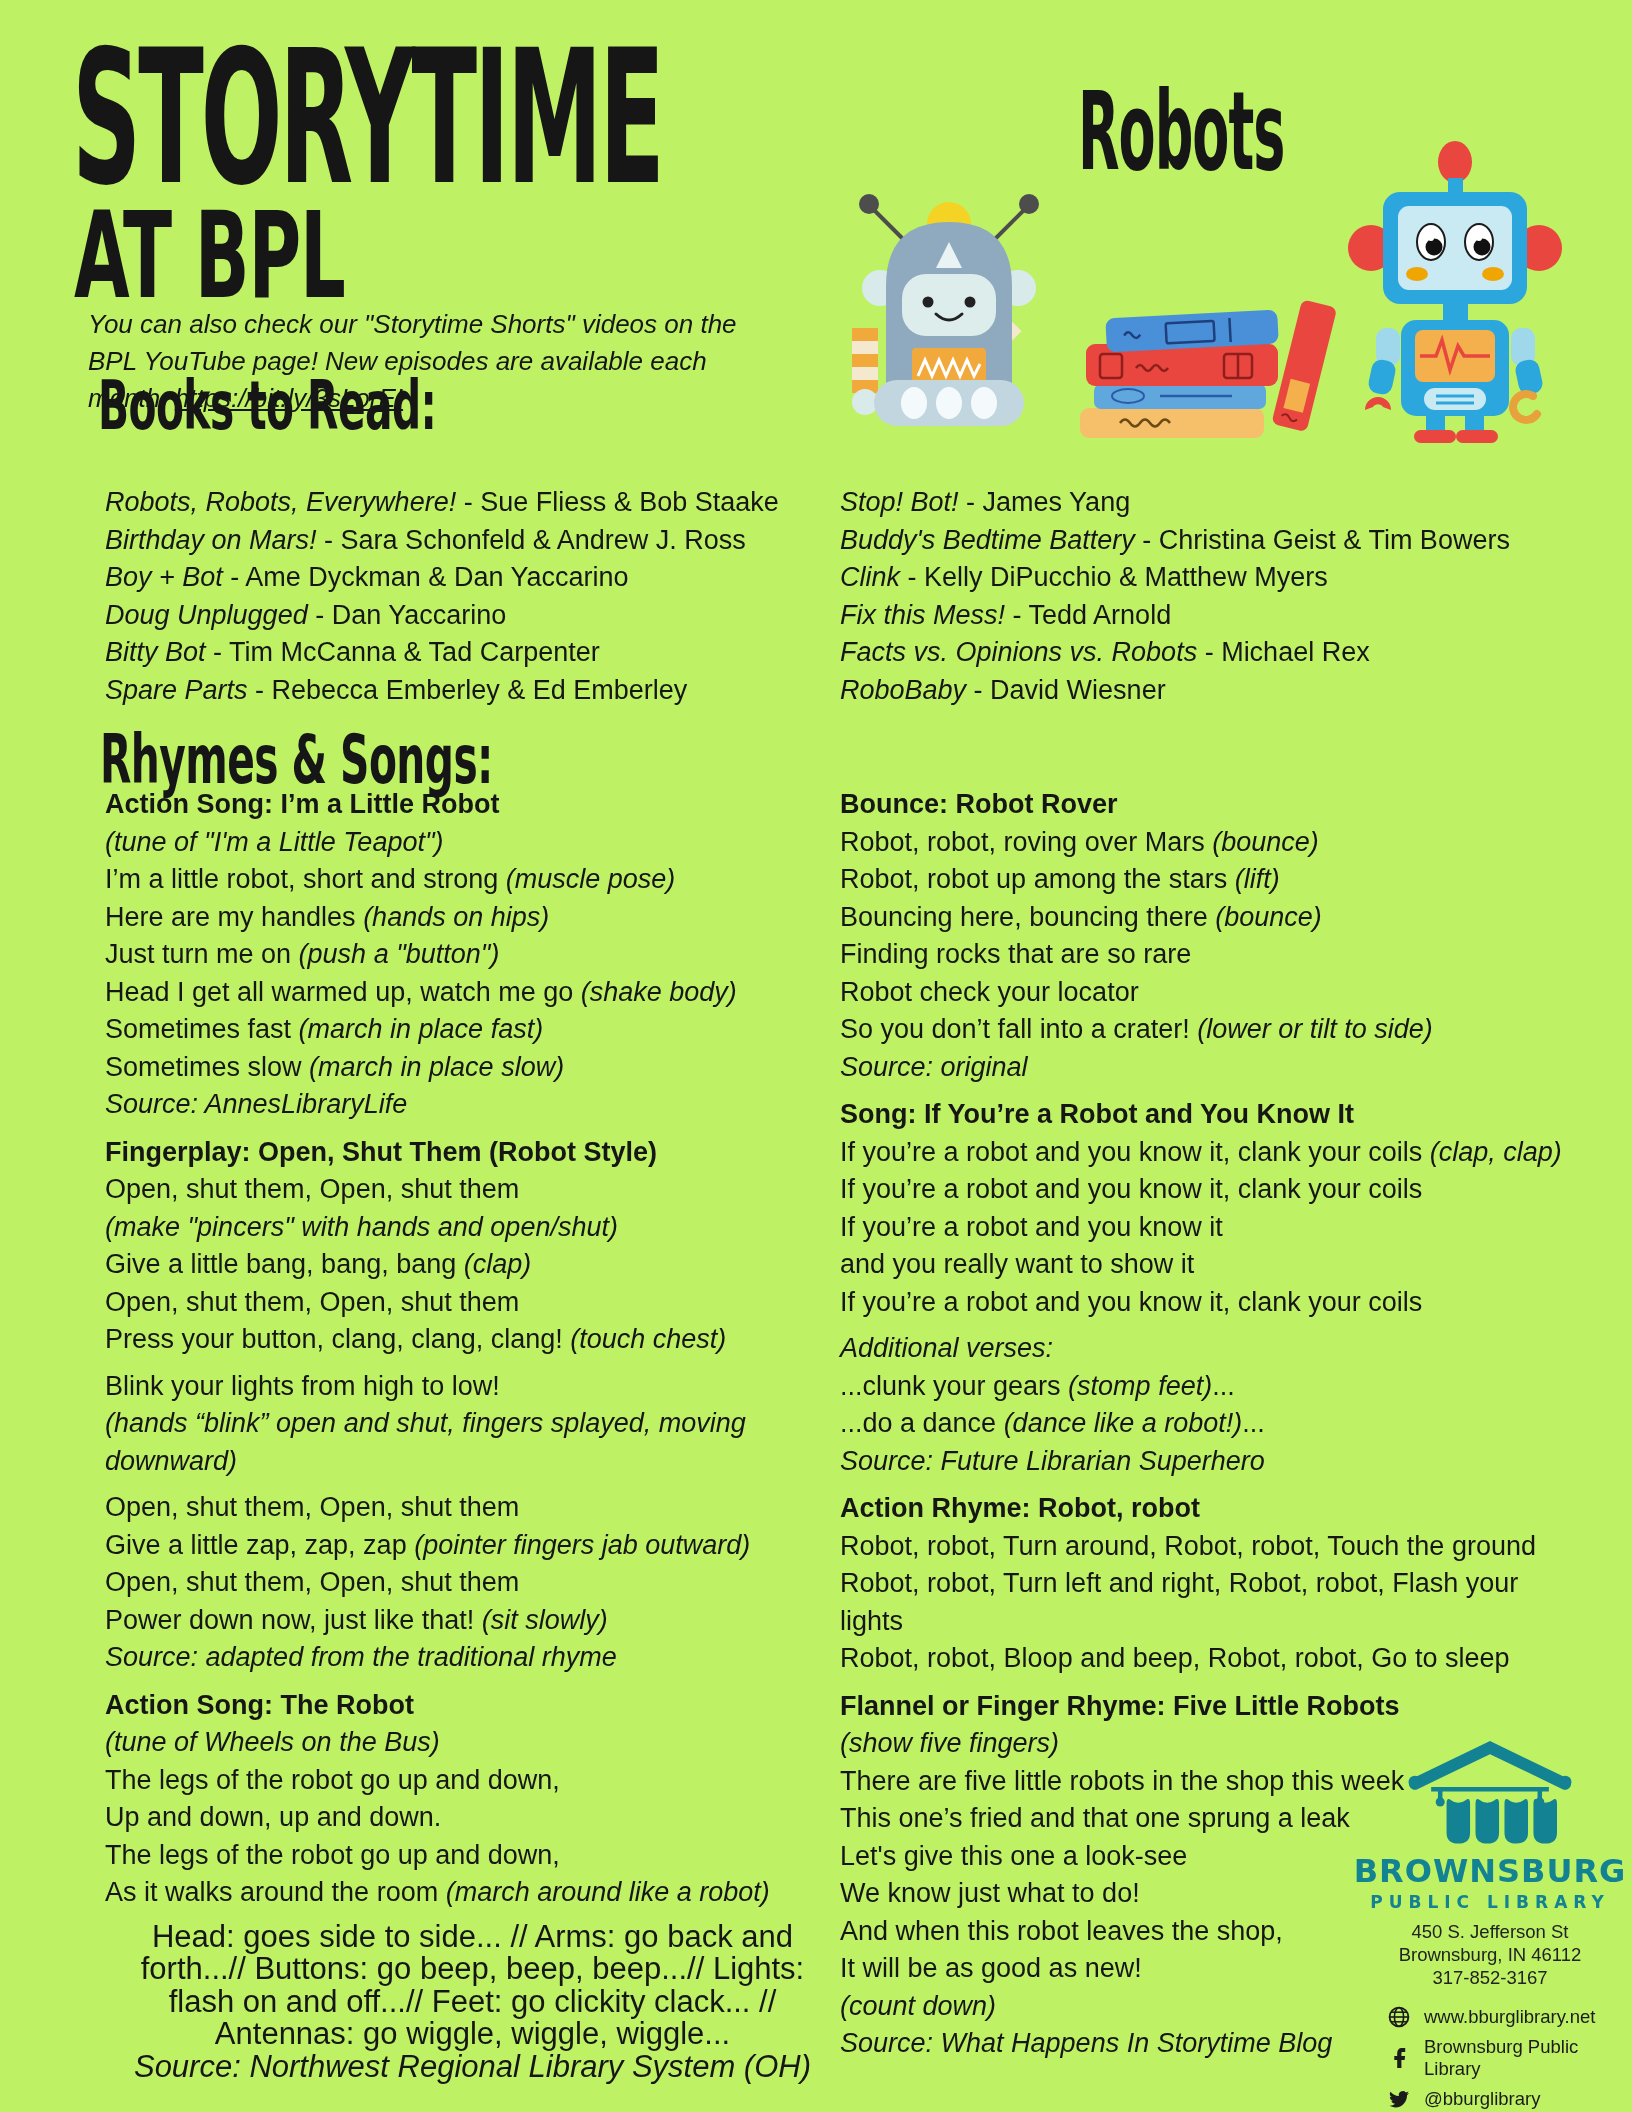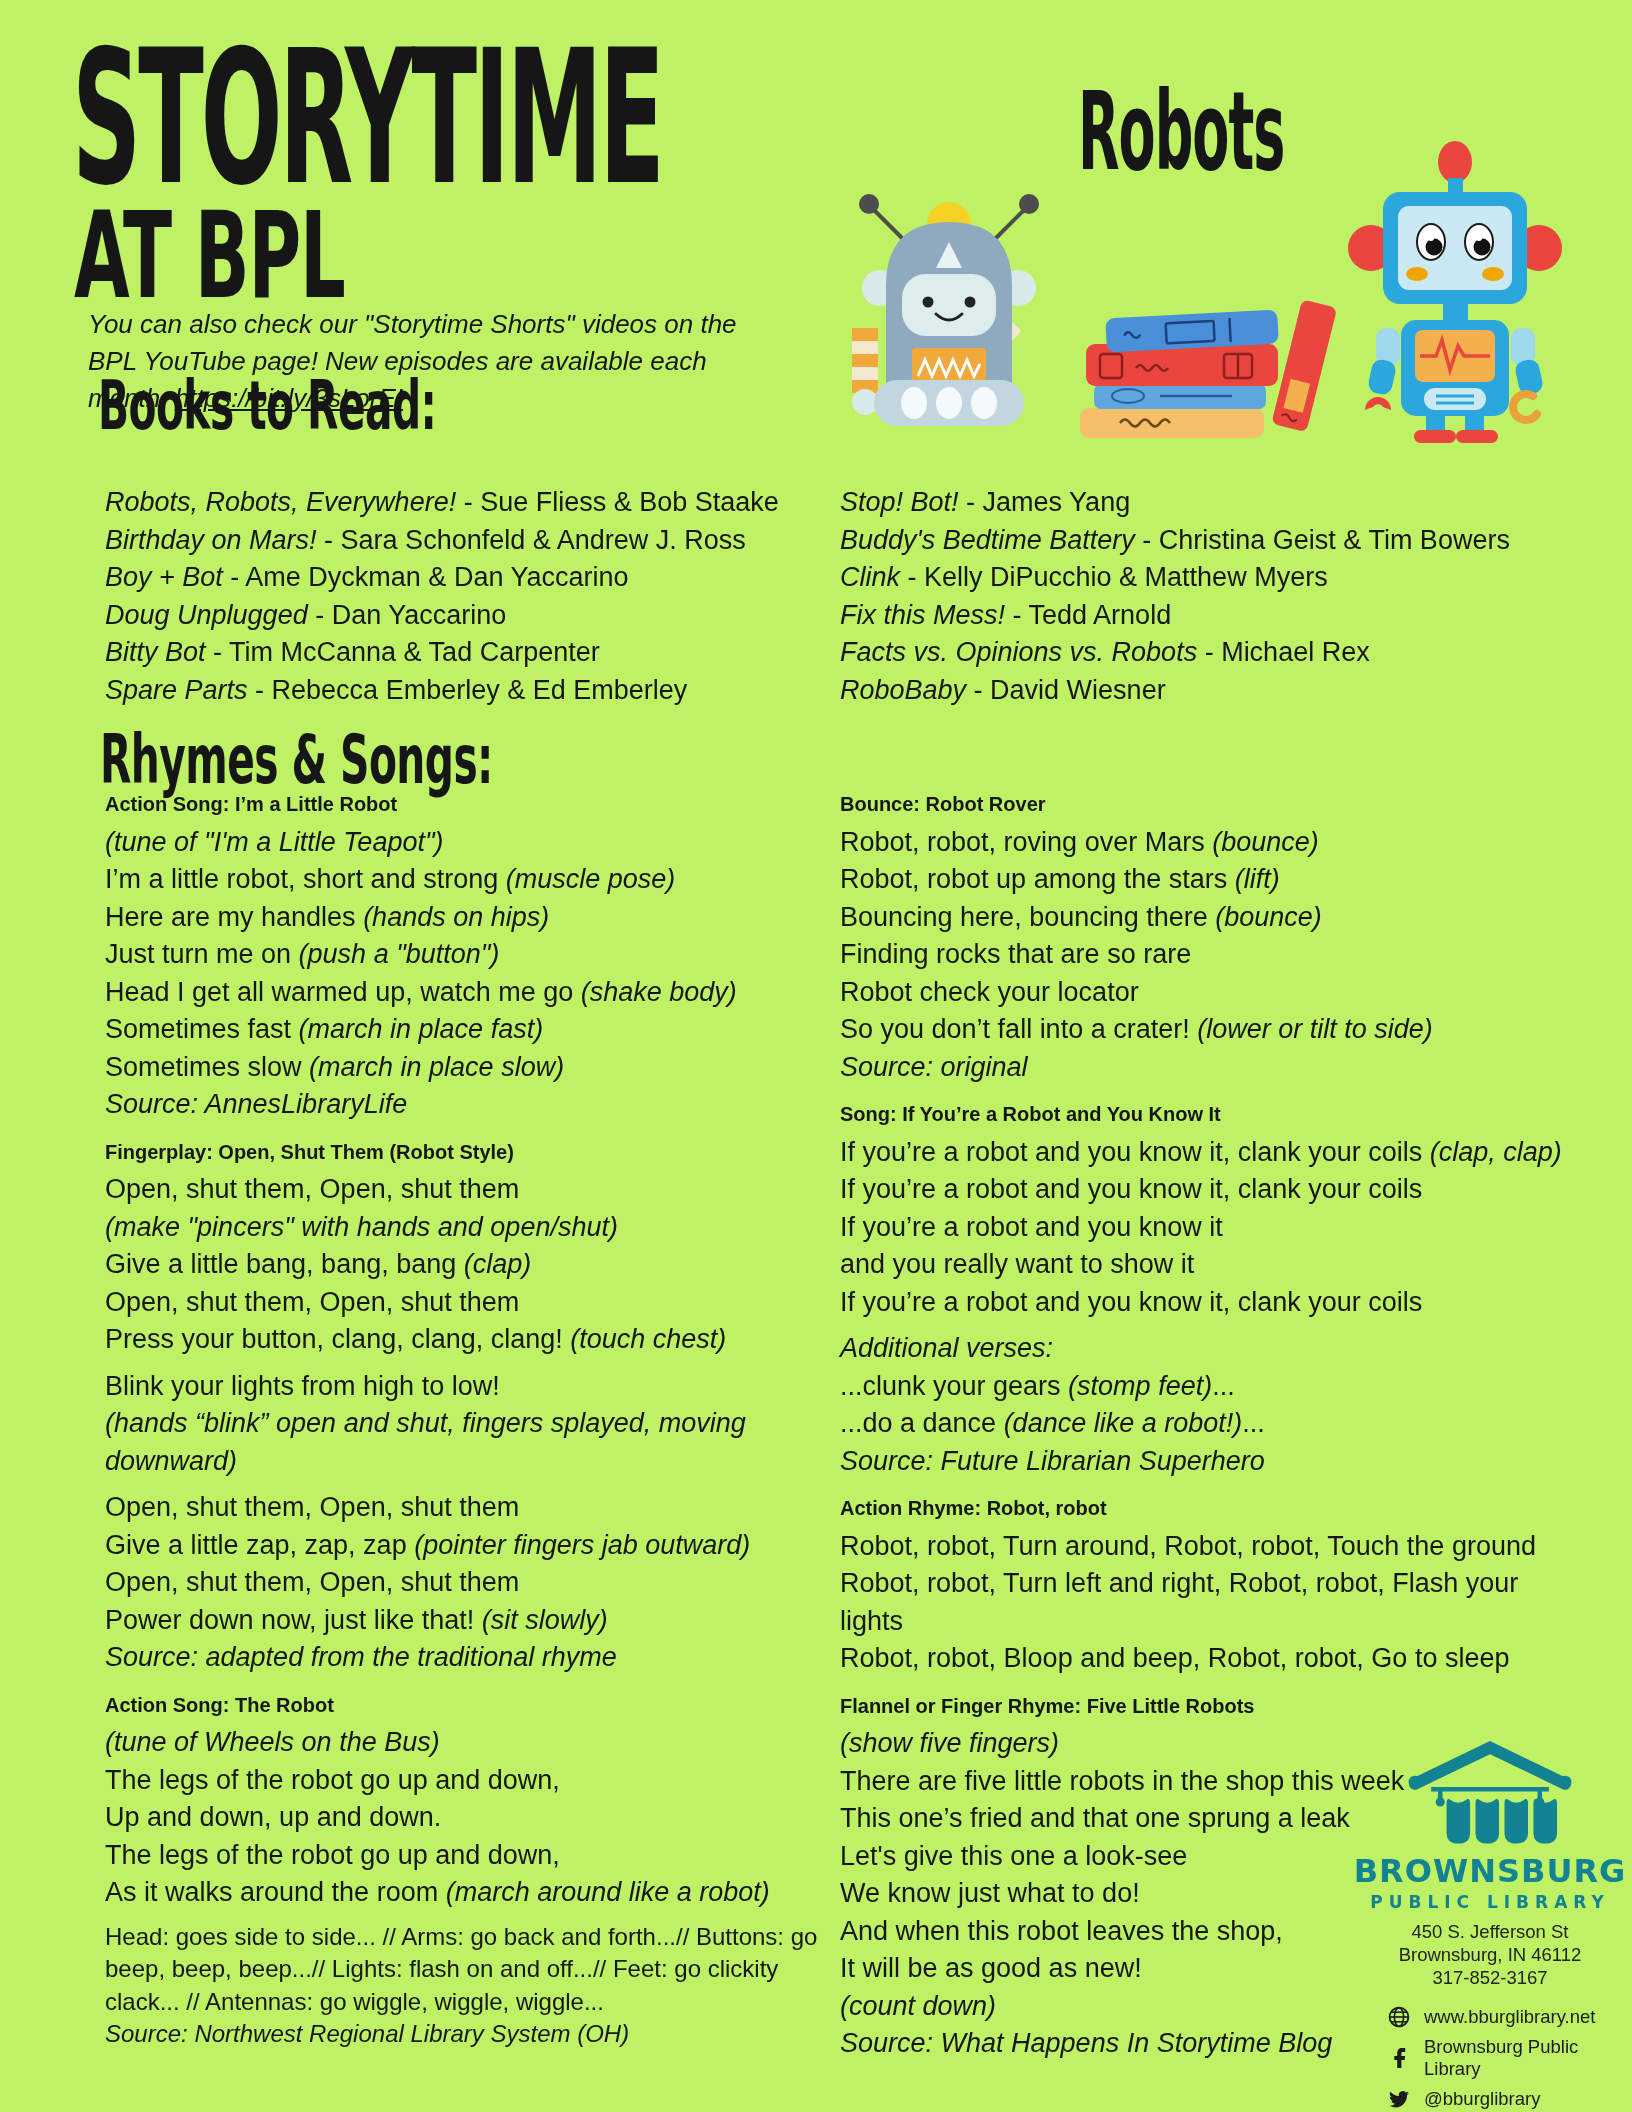--- a/index.html
+++ b/index.html
@@ -50,25 +50,25 @@
   .books-col { position:absolute; top:484px; }
   .books-col.left  { left:105px; width:730px; }
   .books-col.right { left:840px; width:745px; }
   .book-line { font-size:27px; line-height:37.5px; white-space:nowrap; }
 
   
   .rhymes-col { position:absolute; top:786px; }
   .rhymes-col.left  { left:105px; width:735px; }
   .rhymes-col.right { left:840px; width:748px; }
   .rhyme-section { margin-bottom:10px; }
-  .sec-heading { font-weight:bold; font-size:20px; line-height:37.5px; }
+  .sec-heading { font-weight:bold; font-size:27px; line-height:37.5px; }
   .stanza { margin-bottom:9px; }
   .stanza:last-child { margin-bottom:0; }
   .line { font-size:27px; line-height:37.5px; }
-  .stanza.small .line { font-size:24px; line-height:32.5px; }
+  .stanza.small .line { font-size:31px; line-height:32.5px;text-align:center; }
   .it { font-style:italic; }
 
   
   .illus { position:absolute; }
   .illus-gray-robot { left:822px;  top:178px; }
   .illus-books      { left:1072px; top:288px; }
   .illus-blue-robot { left:1338px; top:138px; }
 
   
   .logo-block { position:absolute; left:1345px; top:1736px; width:290px; text-align:center; }

